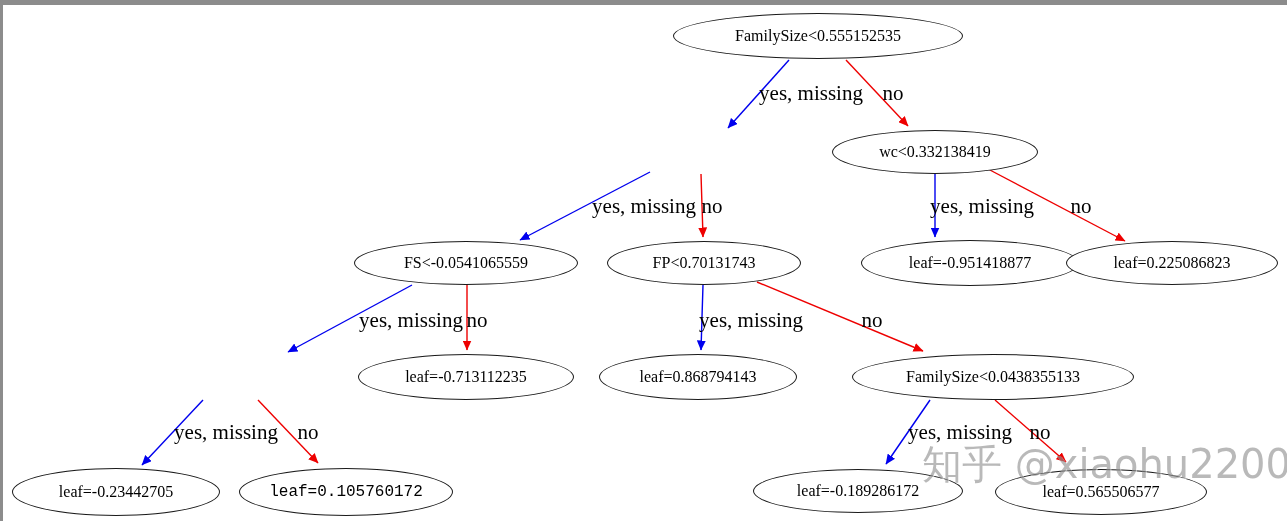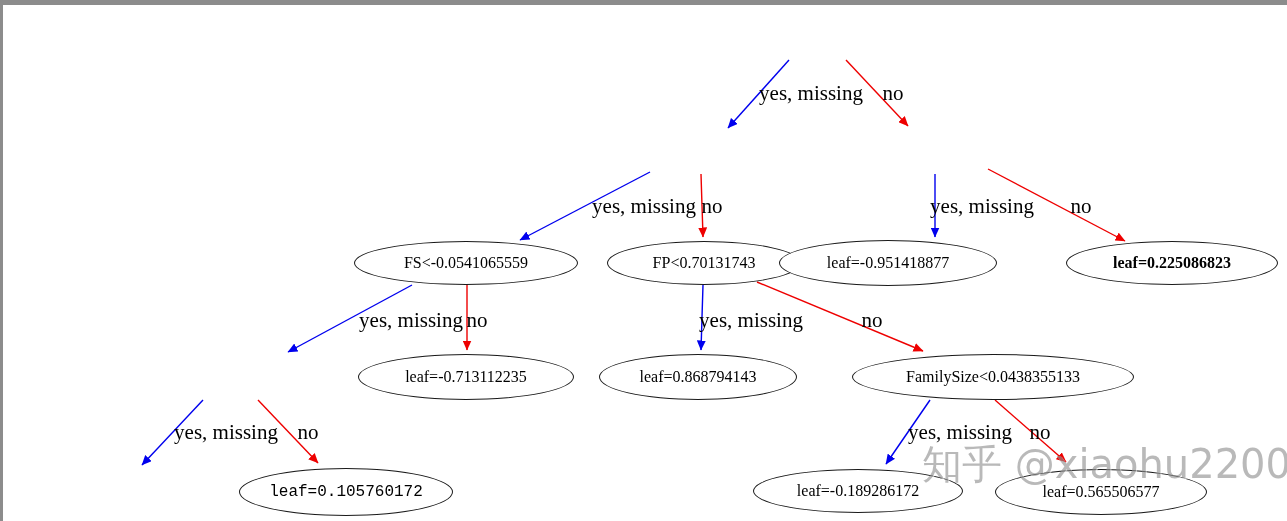--- a/index.html
+++ b/index.html
@@ -98,40 +98,49 @@
     <line class="edge-yes" x1="412" y1="285" x2="288" y2="352" marker-end="url(#arrow-yes)"></line>
     <line class="edge-no" x1="467" y1="285" x2="467" y2="350" marker-end="url(#arrow-no)"></line>
     <line class="edge-yes" x1="703" y1="285" x2="701" y2="350" marker-end="url(#arrow-yes)"></line>
     <line class="edge-no" x1="757" y1="282" x2="923" y2="351" marker-end="url(#arrow-no)"></line>
     <line class="edge-yes" x1="203" y1="400" x2="142" y2="465" marker-end="url(#arrow-yes)"></line>
     <line class="edge-no" x1="258" y1="400" x2="318" y2="463" marker-end="url(#arrow-no)"></line>
     <line class="edge-yes" x1="930" y1="400" x2="886" y2="464" marker-end="url(#arrow-yes)"></line>
     <line class="edge-no" x1="995" y1="400" x2="1066" y2="462" marker-end="url(#arrow-no)"></line>
   </svg>
 
+  <div class="node" style="left:673px;  top:13px;  width:290px; height:46px;">
+      <span>FamilySize&lt;0.555152535</span>
+    </div>
+  <div class="node" style="left:832px;  top:130px; width:206px; height:44px;">
+      <span>wc&lt;0.332138419</span>
+    </div>
   <div class="node" style="left:354px;  top:241px; width:224px; height:44px;">
       <span>FS&lt;-0.0541065559</span>
     </div>
   <div class="node" style="left:607px;  top:241px; width:194px; height:44px;">
       <span>FP&lt;0.70131743</span>
     </div>
-  <div class="node" style="left:779px;  top:240px; width:218px; height:46px;">
+  <div class="node" style="left:861px;  top:240px; width:218px; height:46px;">
       <span>leaf=-0.951418877</span>
     </div>
-  <div class="node" style="left:1066px; top:241px; width:212px; height:44px;font-weight:bold;">
+  <div class="node" style="left:1066px; top:241px; width:212px; height:44px;">
       <span>leaf=0.225086823</span>
     </div>
   <div class="node" style="left:358px;  top:354px; width:216px; height:46px;">
       <span>leaf=-0.713112235</span>
     </div>
   <div class="node" style="left:599px;  top:354px; width:198px; height:46px;justify-content:center;">
       <span>leaf=0.868794143</span>
     </div>
   <div class="node" style="left:852px;  top:354px; width:282px; height:46px;justify-content:center;">
       <span>FamilySize&lt;0.0438355133</span>
+    </div>
+  <div class="node" style="left:12px;   top:468px; width:208px; height:48px;">
+      <span>leaf=-0.23442705</span>
     </div>
   <div class="node" style="left:239px;  top:468px; width:214px; height:48px;font-family:Liberation Mono, monospace;">
       <span>leaf=0.105760172</span>
     </div>
   <div class="node" style="left:753px;  top:469px; width:210px; height:44px;">
       <span>leaf=-0.189286172</span>
     </div>
   <div class="node" style="left:995px;  top:469px; width:212px; height:46px;">
       <span>leaf=0.565506577</span>
     </div>

